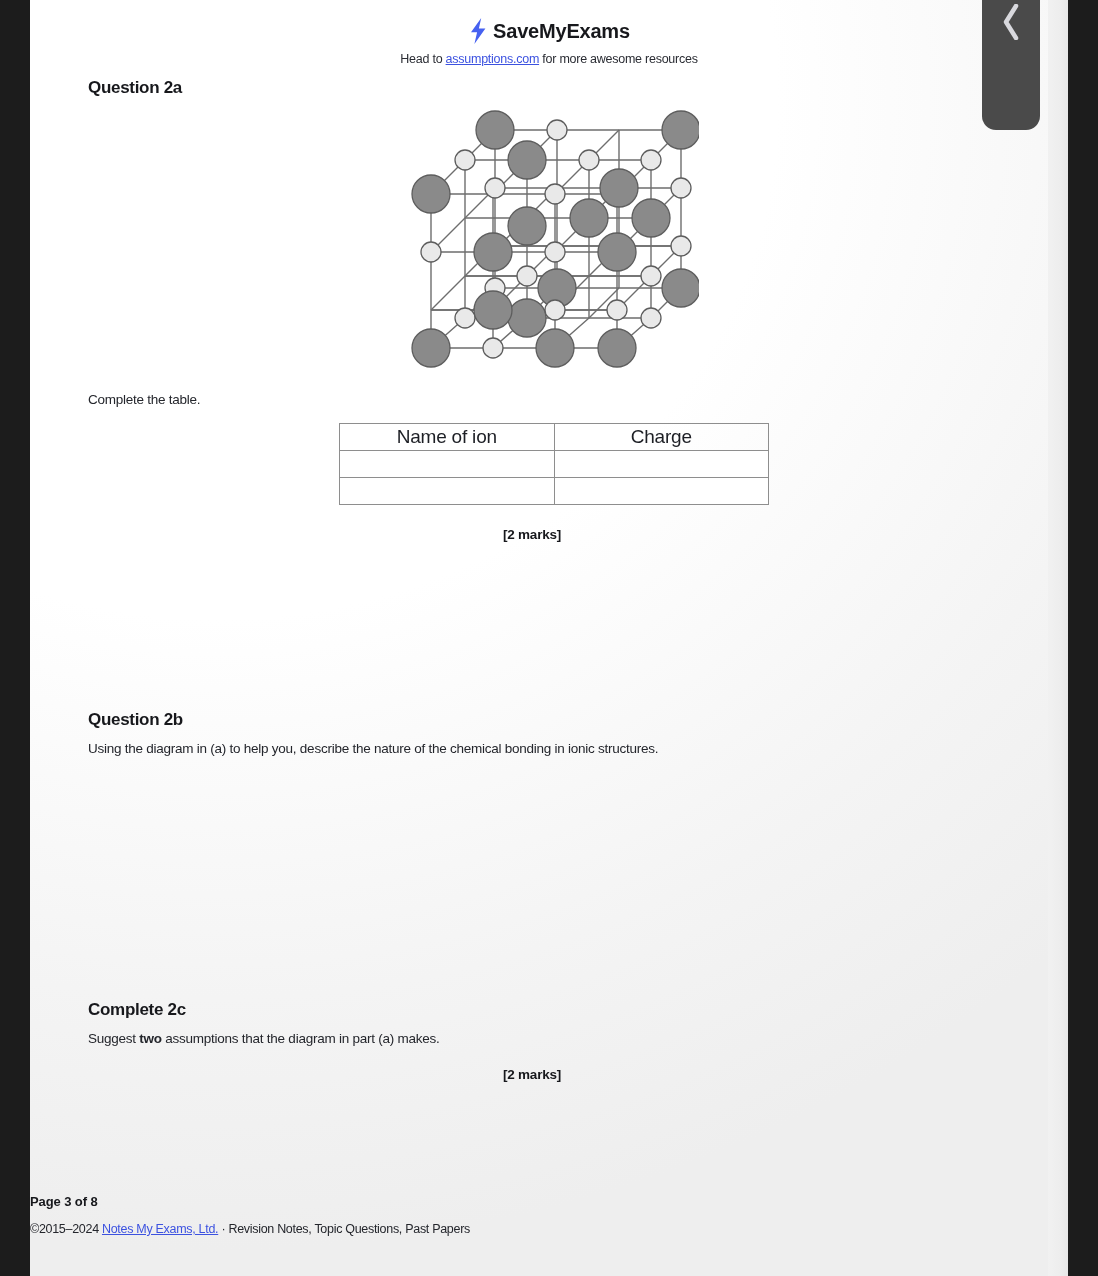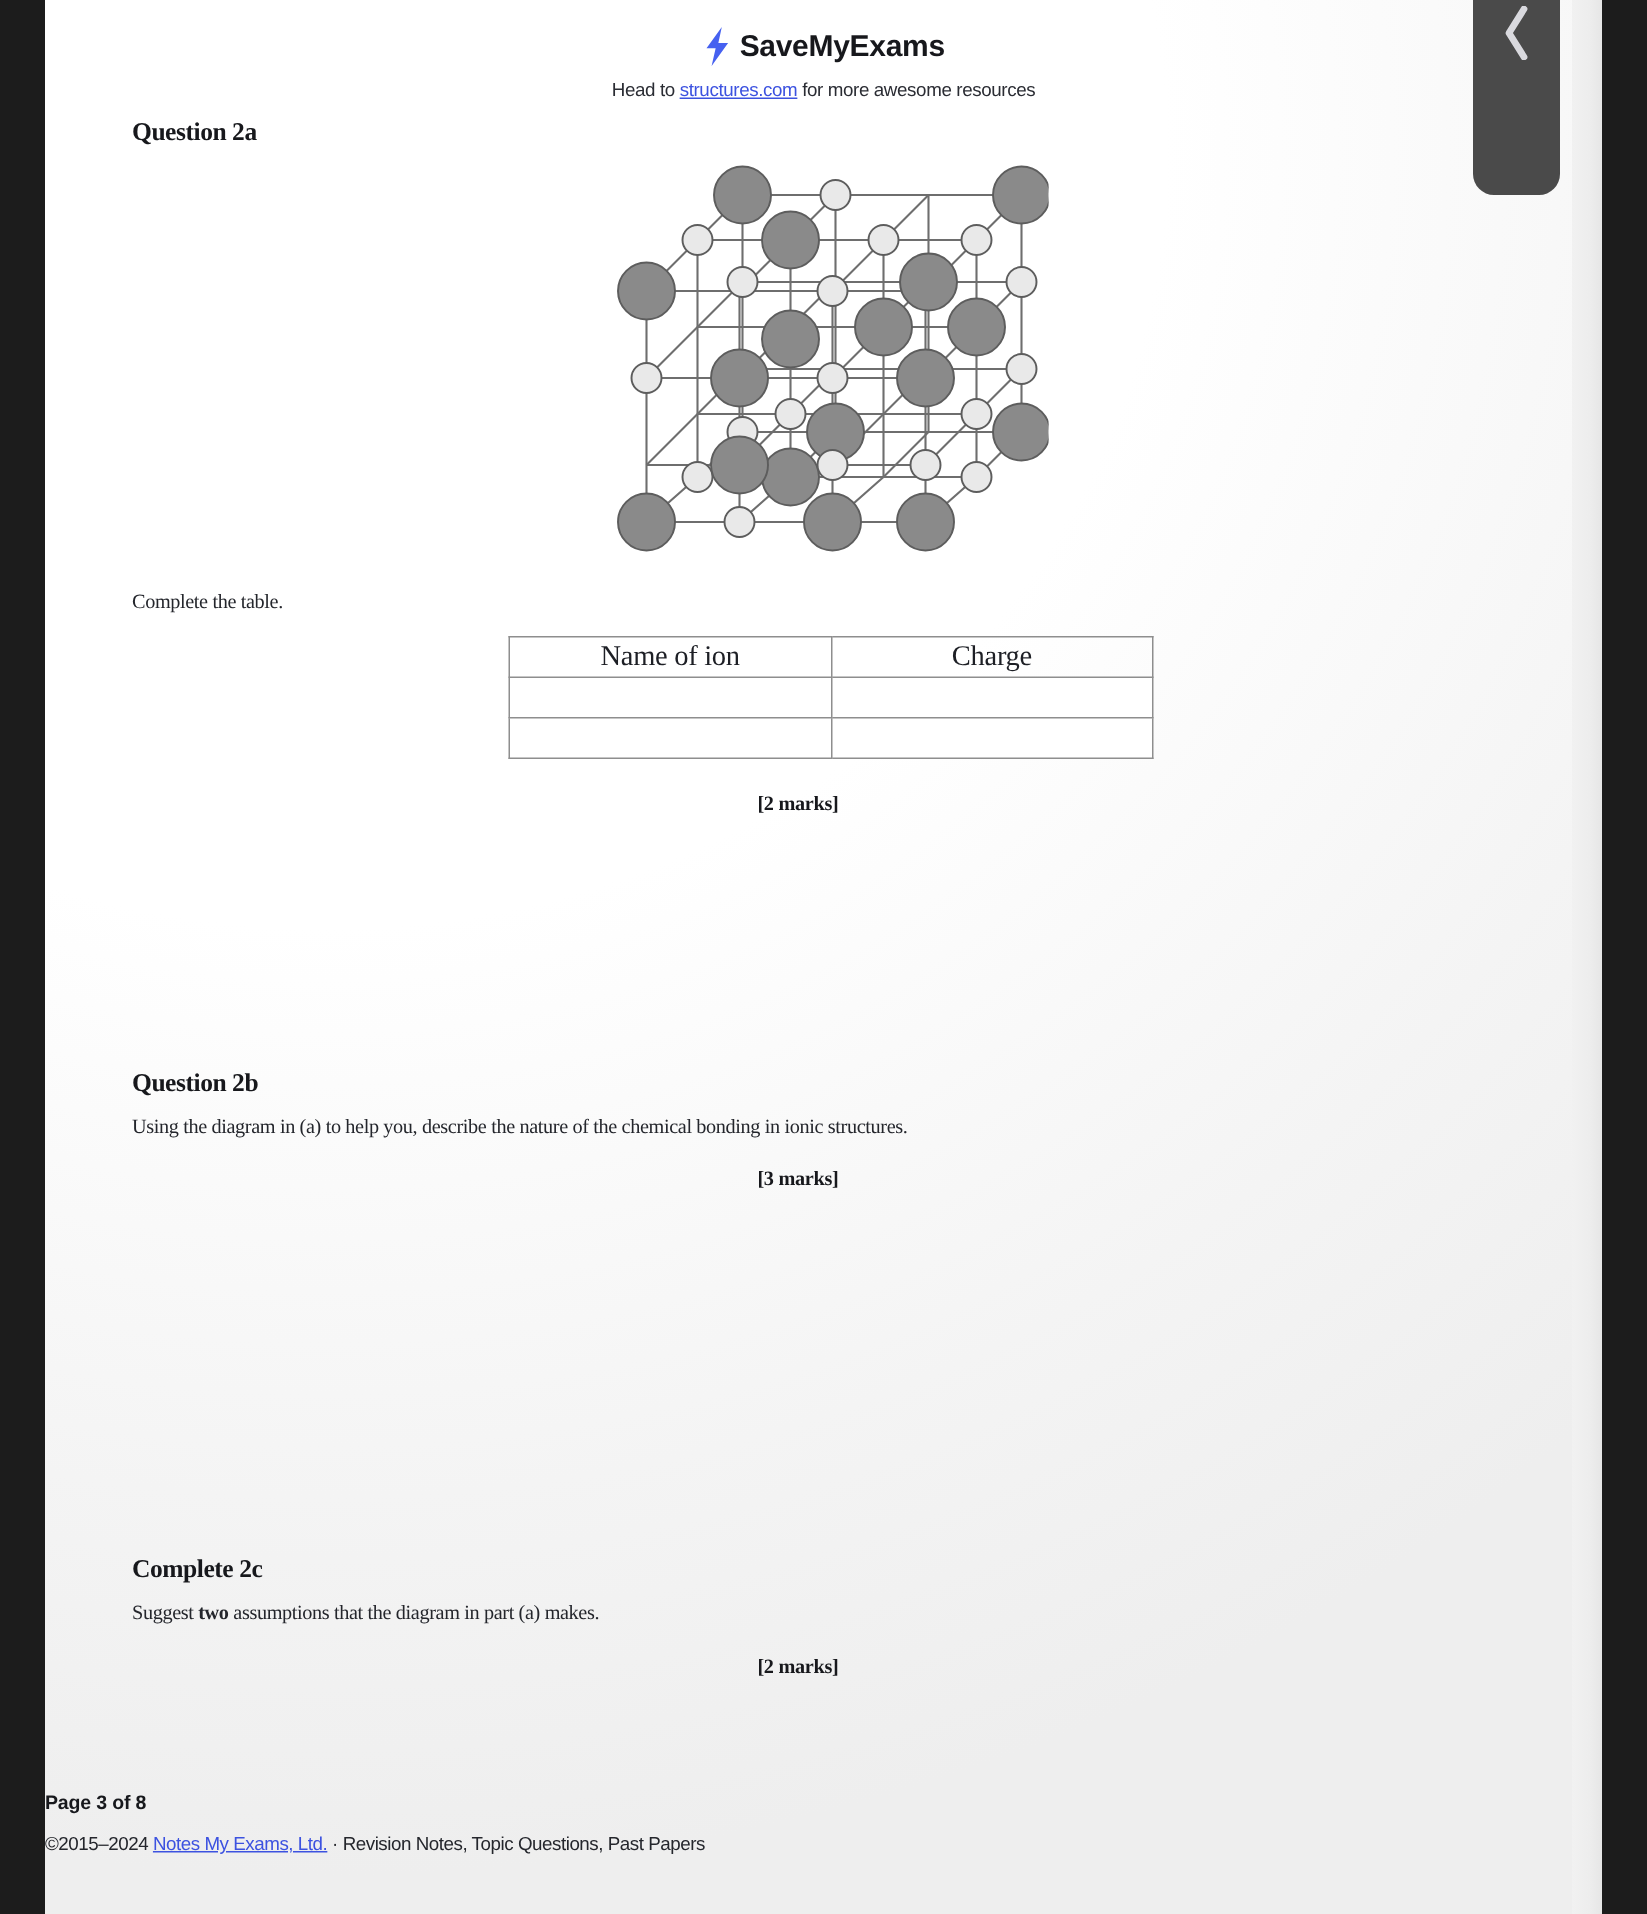--- a/index.html
+++ b/index.html
@@ -102,21 +102,20 @@
     color: #3c52e0;
     text-decoration: underline;
   }
 
   
   #content {
     position: absolute;
     left: 58px;
     top: 78px;
     width: 932px;
-    font-family: Liberation Serif, serif;
   }
 
   .q-heading {
     font-size: 17px;
     font-weight: 700;
     color: #17181c;
     letter-spacing: -0.3px;
     margin-bottom: 10px;
   }
   .q-text {
@@ -197,21 +196,21 @@
 
     <div id="page-gutter"></div>
 
     <div id="brand-block">
       <div id="brand-row">
         <svg id="bolt-icon" viewBox="0 0 20 26">
           <path d="M13.2 0 L3 14.2 H9.1 L6.4 26 L17.4 10.6 H10.9 Z" fill="#4661f0"></path>
         </svg>
         <span id="brand-name">SaveMyExams</span>
       </div>
-      <div id="brand-tagline"><span>Head to </span><a href="#">structures.com</a><span> for more awesome resources</span></div>
+      <div id="brand-tagline"><span>Head to </span><a href="#">assumptions.com</a><span> for more awesome resources</span></div>
     </div>
 
     <div id="panel-toggle">
       <svg class="chev" viewBox="0 0 20 36">
         <path d="M15 2 L5 18 L15 34" stroke="#d9d9de" stroke-width="4.5" stroke-linecap="round" stroke-linejoin="round" fill="none"></path>
       </svg>
     </div>
 
     <div id="content">
 
@@ -329,21 +328,20 @@
             </tbody>
           </table>
         </div>
 
         <div class="marks" style="margin-top:22px;">[2 marks]</div>
       </div>
 
       <div style="margin-top:168px;">
         <div class="q-heading">Question 2b</div>
         <div class="q-text">Using the diagram in (a) to help you, describe the nature of the chemical bonding in ionic structures.</div>
-        <div class="marks" style="margin-top:18px;">[3 marks]</div>
       </div>
 
       <div style="margin-top:242px;">
         <div class="q-heading">Complete 2c</div>
         <div class="q-text"><span>Suggest </span><b>two</b><span> assumptions that the diagram in part (a) makes.</span></div>
         <div class="marks" style="margin-top:18px;">[2 marks]</div>
       </div>
 
     </div>
 

